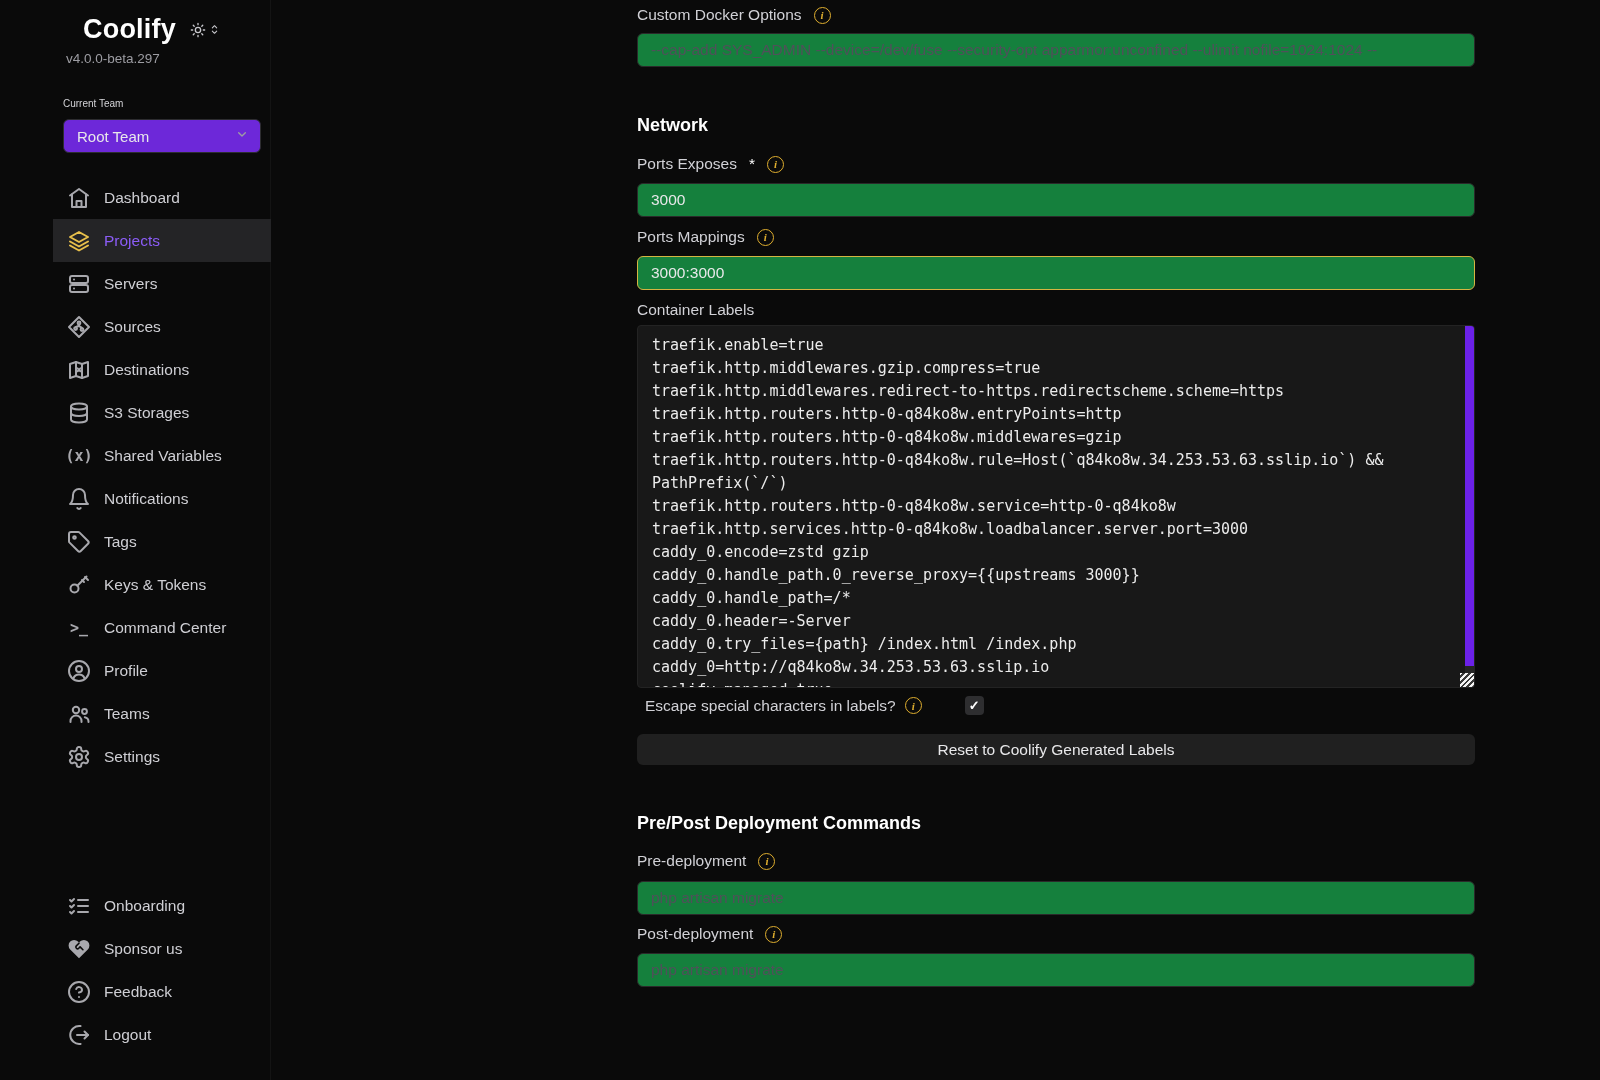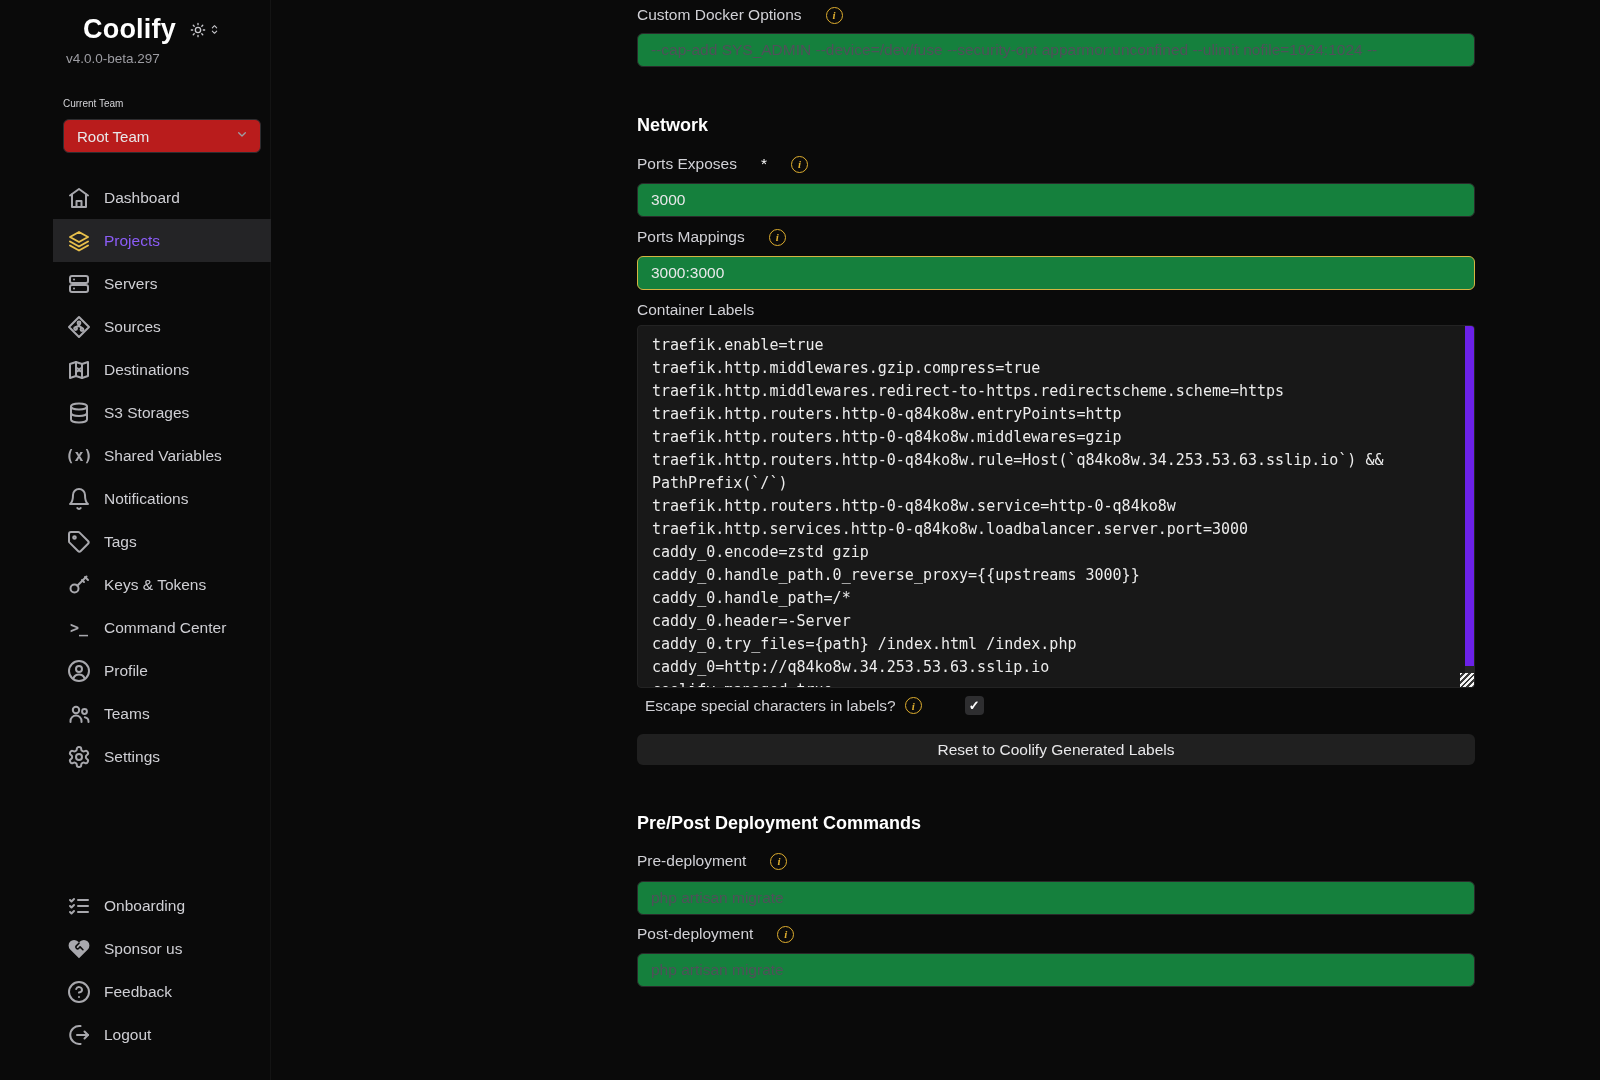--- a/index.html
+++ b/index.html
@@ -8,21 +8,21 @@
 
   
   .sidebar { position: absolute; left: 0; top: 0; width: 271px; height: 1080px;
              background: #0a0a0a; border-right: 1px solid #141414; }
   .brand-row { display: flex; align-items: center; gap: 14px; padding: 14px 0 0 64px; }
   .brand { font-size: 27px; font-weight: 700; color: #ffffff; letter-spacing: .2px; margin-left: 19px; }
   .theme-ctl { display: flex; align-items: center; gap: 2px; color: #c9c9ce; }
   .theme-ctl svg { display: block; }
   .version { padding: 6px 0 0 66px; font-size: 13.5px; color: #9d9da3; }
   .team-label { padding: 32px 0 0 63px; font-size: 10px; color: #d4d4d8; }
-  .team-select { margin: 10px 0 0 63px; width: 198px; height: 34px; background: #b91c1c;
+  .team-select { margin: 10px 0 0 63px; width: 198px; height: 34px; background: #6d28d9;
                  border: 1px solid #2d2d30; border-radius: 6px; display: flex; align-items: center;
                  justify-content: space-between; padding: 0 10px 0 13px; cursor: pointer; }
   .team-select .val { font-size: 15px; color: #e8e8ea; }
   .team-select svg { color: #9d9da3; }
 
   .nav { position: absolute; left: 0; top: 176px; width: 271px; }
   .nav-bottom { position: absolute; left: 0; top: 884px; width: 271px; }
   .nav-item { display: flex; align-items: center; height: 43px; padding-left: 67px; position: relative;
               cursor: pointer; font-size: 15.5px; color: #cfcfd4; }
   .nav-item .ic { position: absolute; left: 67px; top: 50%; transform: translateY(-50%);
@@ -30,21 +30,21 @@
   .nav-item .lbl { padding-left: 37px; }
   .nav-item.selected { background: #242426; margin-left: 53px; padding-left: 14px; border-radius: 0; }
   .nav-item.selected .ic { left: 14px; color: #e8c04b; }
   .nav-item.selected .lbl { color: #8b5cf6; }
   .ic-text { font-family: "DejaVu Sans Mono", monospace; font-size: 15px; color: #a8a8ad; font-weight: 600; }
   .heart { color: #ec4899; }
 
   
   .main { position: absolute; left: 637px; top: 0; width: 838px; height: 1080px; }
   .abs { position: absolute; left: 0; width: 838px; }
-  .field-label { font-size: 15.5px; color: #d1d1d6; display: flex; align-items: center; gap: 24px; }
+  .field-label { font-size: 15.5px; color: #d1d1d6; display: flex; align-items: center; gap: 12px; }
   .req { color: #ffffff; }
   .info-icon { width: 17px; height: 17px; border: 1.5px solid #dfae2f; border-radius: 50%;
                color: #dfae2f; font-size: 11px; font-weight: 700; display: inline-flex;
                align-items: center; justify-content: center; font-family: "Liberation Serif", serif;
                font-style: italic; flex: none; cursor: pointer; }
   .h2 { font-size: 18px; font-weight: 700; color: #ffffff; }
   .text-input { width: 838px; height: 34px; background: #15803d; border: 1px solid #2a2a2a;
                 border-radius: 6px; padding: 12px 13px; font-size: 15.5px; color: #e8e8ea;
                 font-family: Liberation Sans, sans-serif; outline: none; }
   .text-input::placeholder { color: #50505a; }

